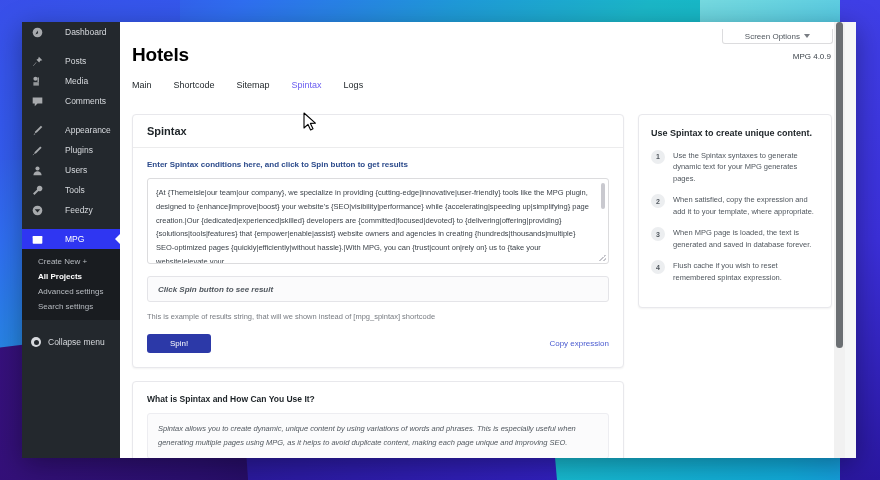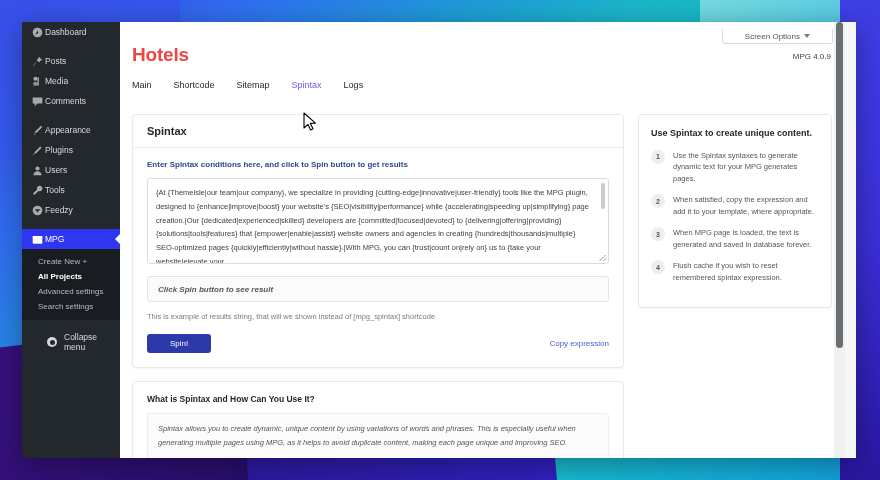--- a/index.html
+++ b/index.html
@@ -36,62 +36,62 @@
   .wp-window {
     position: absolute; left: 22px; top: 22px; width: 834px; height: 436px;
     background: #fff; overflow: hidden;
     box-shadow: 0 6px 26px rgba(0,0,0,.35);
   }
   .wp-sidebar {
     position: absolute; left: 0; top: 0; width: 98px; height: 436px;
     background: #23282d; color: #b4b9be; font-size: 8.5px;
   }
   .menu-item {
-    position: relative; display: flex; align-items: center; gap: 2px;
+    position: relative; display: flex; align-items: center; gap: 22px;
     height: 20px; padding: 0 0 0 9px; color: #d7dade; white-space: nowrap;
   }
   .menu-item .ic { width: 12px; height: 12px; display: flex;
     align-items: center; justify-content: center; color: #a7aaad; flex: none; }
   .menu-item .ic svg { width: 11px; height: 11px; fill: currentColor; }
   .menu-gap { height: 9px; }
   .menu-item.active {
     background: #2f36f2; color: #fff;
   }
   .menu-item.active .ic { color: #fff; }
   .menu-item.active::after {
     content: ""; position: absolute; right: -1px; top: 4px;
     border: 6px solid transparent; border-right-color: #fff;
   }
   .submenu { background: #191c20; padding: 5px 0 6px 0; }
   .submenu-item { height: 15px; display: flex; align-items: center;
     padding-left: 16px; font-size: 8px; color: #b7bbc0; white-space: nowrap; }
   .submenu-item.current { color: #fff; font-weight: bold; }
   .collapse { display: flex; align-items: center; gap: 7px; height: 20px;
-    padding-left: 25px; margin-top: 12px; font-size: 8.5px; color: #d7dade; }
+    padding-left: 9px; margin-top: 12px; font-size: 8.5px; color: #d7dade; }
   .collapse .dot { width: 10px; height: 10px; border-radius: 50%;
     background: #d7dade; position: relative; flex: none; }
   .collapse .dot::after { content: ""; position: absolute; left: 2.5px; top: 2.5px;
     width: 5px; height: 5px; border-radius: 50%; background: #23282d; }
 
   
   .wp-content {
     position: absolute; left: 98px; top: 0; width: 736px; height: 436px;
     background: #f6f7f7; overflow: hidden;
   }
   .content-inner { position: relative; width: 725px; height: 436px; background: #fff; }
   .screen-options {
     position: absolute; right: 12px; top: 7px; height: 15px;
     border: 1px solid #dcdcde; border-top: none; border-radius: 0 0 3px 3px;
     background: #fff; font-size: 8px; color: #50575e;
     display: flex; align-items: center; gap: 4px; padding: 0 22px;
   }
   .caret { width: 0; height: 0; border-left: 3px solid transparent;
     border-right: 3px solid transparent; border-top: 4px solid #787c82; }
   .page-title { position: absolute; left: 12px; top: 22px;
-    font-size: 19px; font-weight: bold; color: #ef4444; letter-spacing: -.2px; }
+    font-size: 19px; font-weight: bold; color: #000000; letter-spacing: -.2px; }
   .version { position: absolute; right: 14px; top: 30px;
     font-size: 8px; color: #3c434a; }
   .tabs { position: absolute; left: 12px; top: 58px;
     display: flex; gap: 22px; font-size: 9px; }
   .tab { color: #1d2327; padding-bottom: 2px; }
   .tab.active { color: #6a5df0; }
 
   .cols { position: absolute; left: 12px; top: 92px; width: 700px;
     display: flex; gap: 14px; }
   .card {

